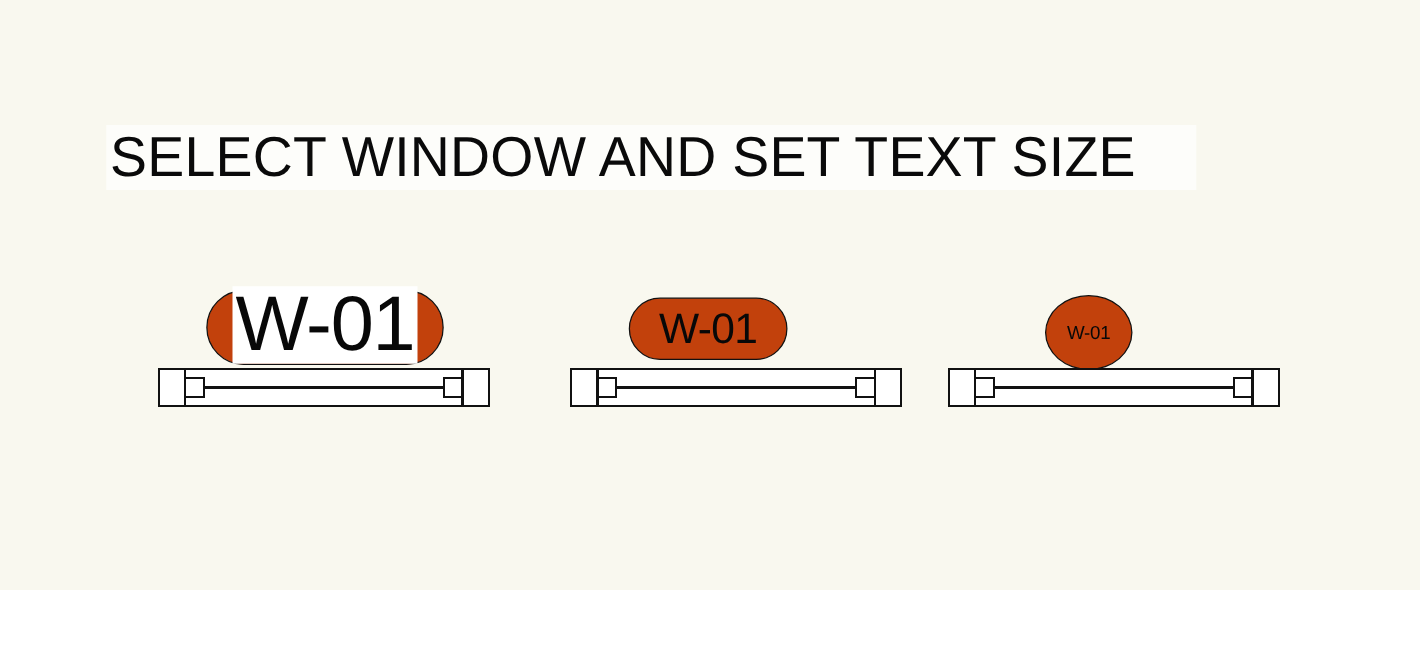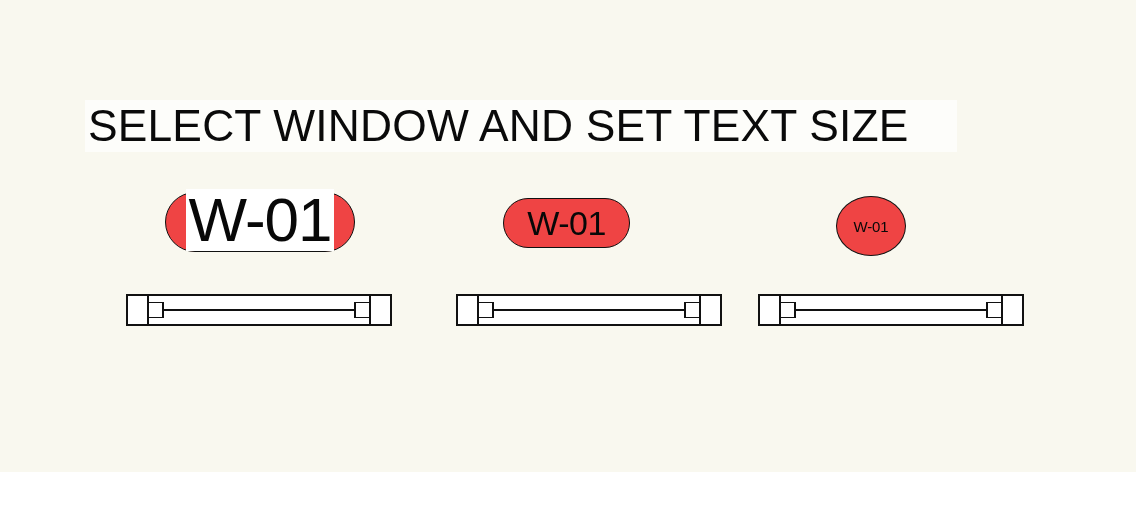--- a/index.html
+++ b/index.html
@@ -56,25 +56,26 @@
     width: 340px;
   }
   .col-1 { left: 90px; }
   .col-2 { left: 420px; }
   .col-3 { left: 722px; }
 
   
   .tag {
     position: absolute;
     box-sizing: border-box;
-    background: #ef4444;
+    background: #c2410c;
     border: 1.6px solid #111111;
     display: flex;
     align-items: center;
     justify-content: center;
+    margin-top: 40px;
   }
   .tag-label {
     color: #080808;
     font-family: "Liberation Sans", sans-serif;
     font-weight: 400;
     white-space: nowrap;
     background: #ffffff;
     line-height: 1;
   }
 

